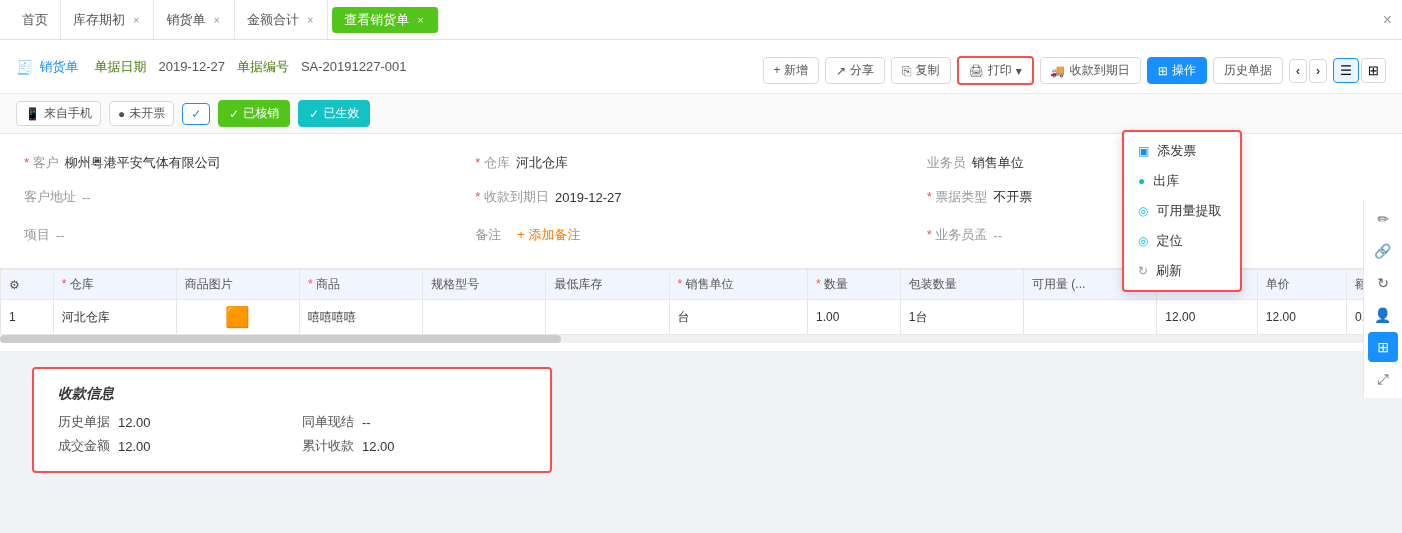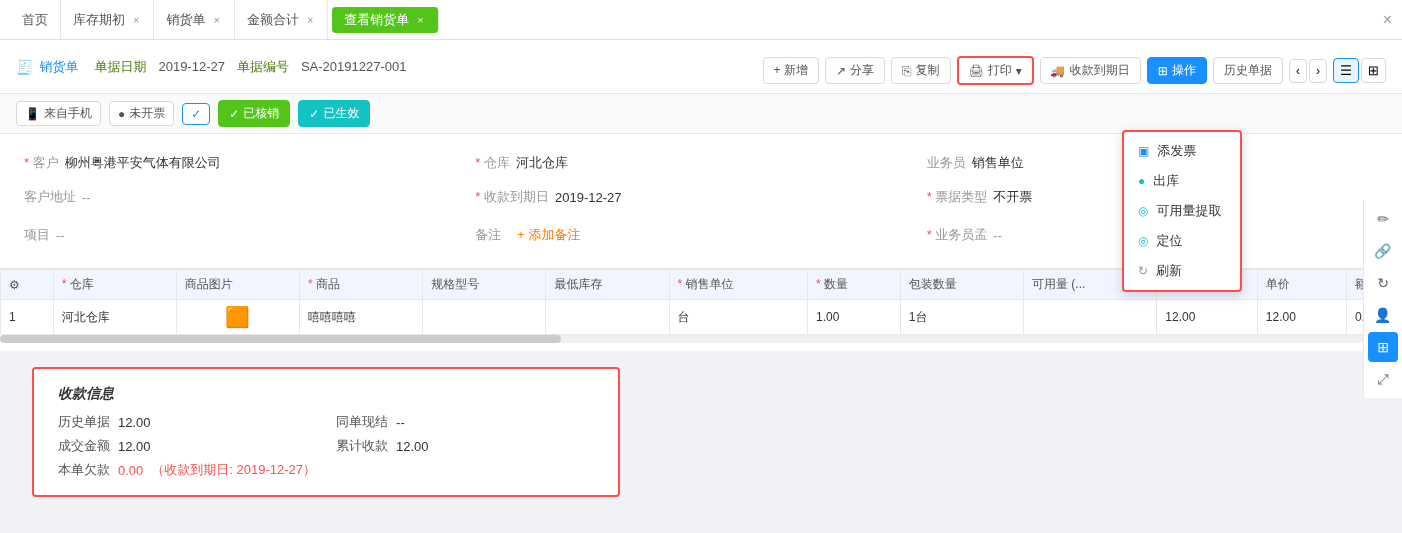--- a/index.html
+++ b/index.html
@@ -352,25 +352,20 @@
           <span class="summary-value">--</span>
         </div>
         <div class="summary-row">
           <span class="summary-label">成交金额</span>
           <span class="summary-value">12.00</span>
         </div>
         <div class="summary-row">
           <span class="summary-label">累计收款</span>
           <span class="summary-value">12.00</span>
         </div>
-        <div class="summary-row">
-          <span class="summary-label">本单欠款</span>
-          <span class="summary-value red">0.00</span>
-          <span class="summary-value date">（收款到期日: 2019-12-27）</span>
-        </div>
       </div>
     </div>
   </div>
 
   <div class="dropdown-menu">
     <div class="dropdown-item">
       <span class="dropdown-icon blue">▣</span>
       <span>添发票</span>
     </div>
     <div class="dropdown-item">

